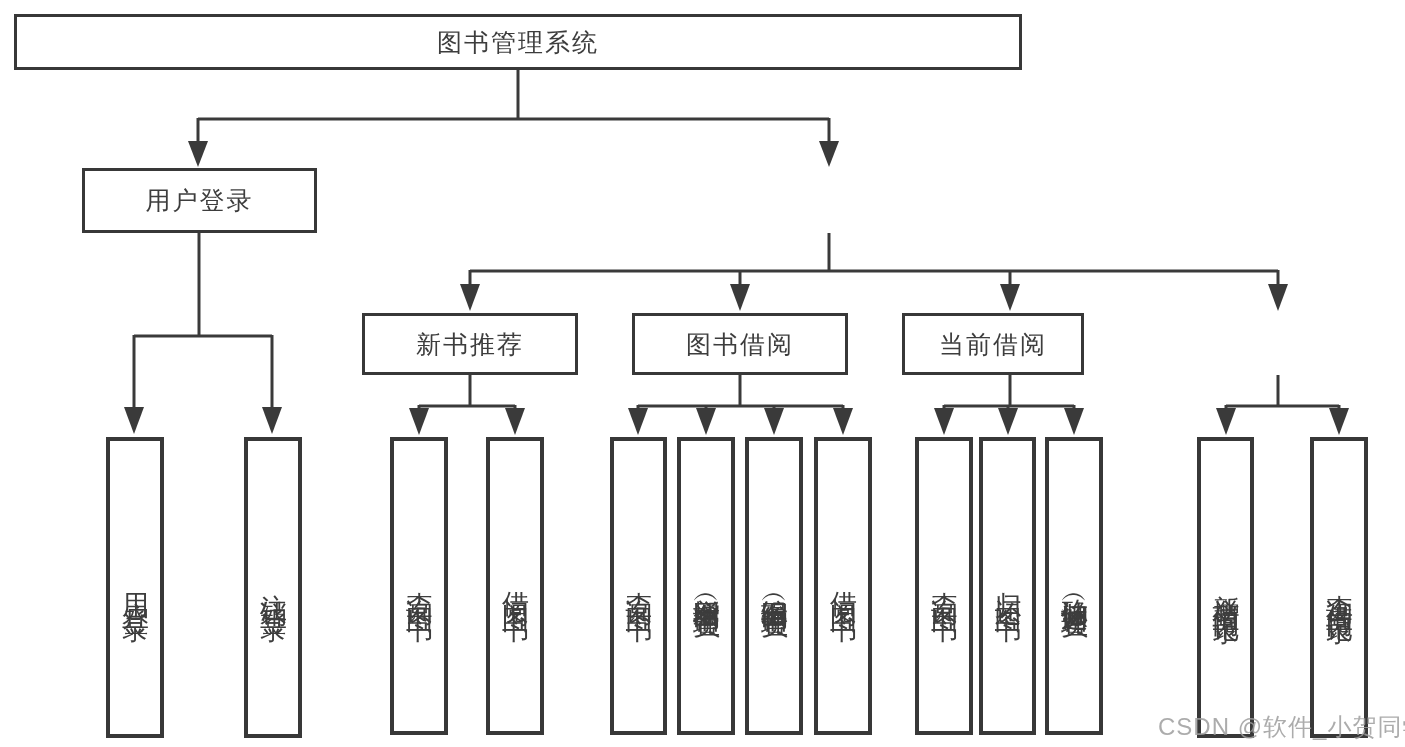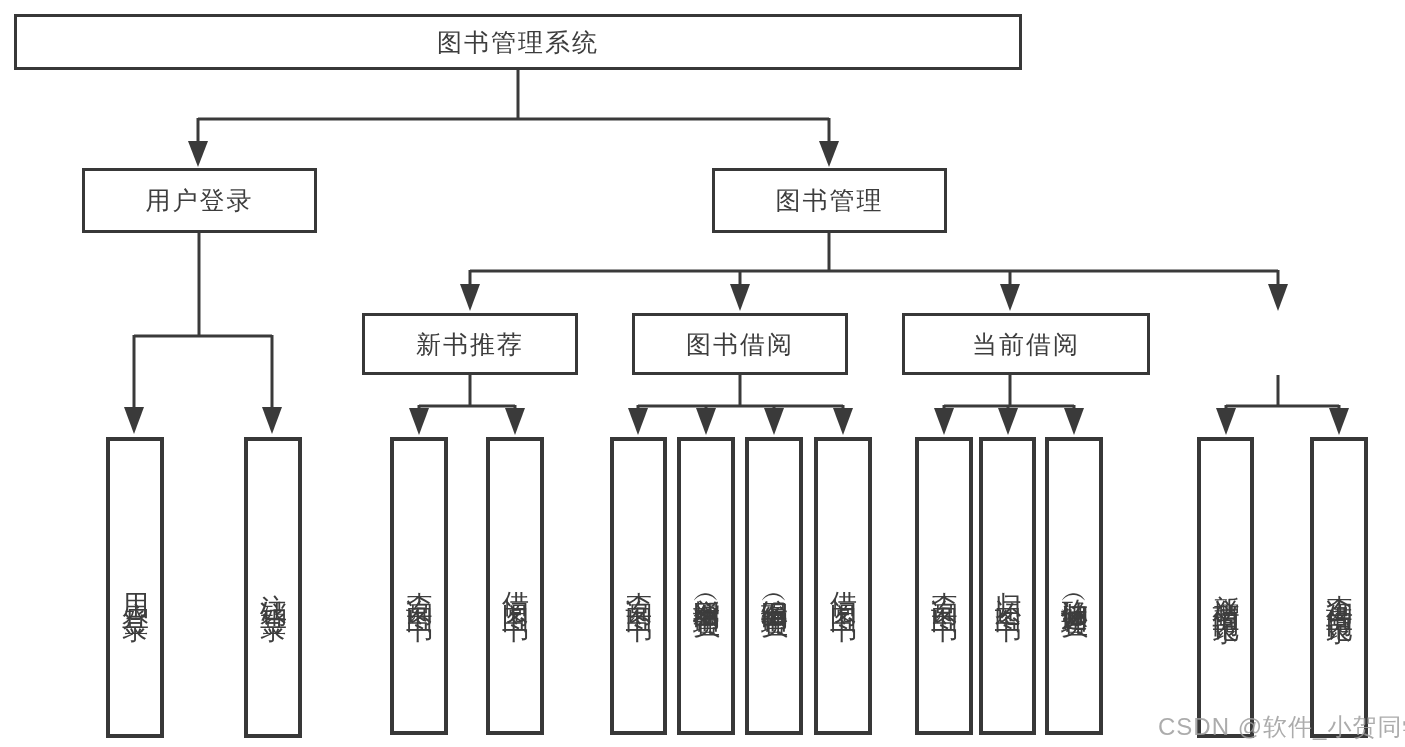--- a/index.html
+++ b/index.html
@@ -105,31 +105,28 @@
     </g>
   </svg>
 
   <div class="box hbox" style="left:14px;top:14px;width:1008px;height:56px">
     <span>图书管理系统</span>
   </div>
 
   <div class="box hbox" style="left:82px;top:168px;width:235px;height:65px">
     <span>用户登录</span>
   </div>
-  <div class="box hbox" style="left:712px;top:168px;width:235px;height:65px">
-    <span>图书管理</span>
-  </div>
 
   <div class="box hbox" style="left:632px;top:313px;width:216px;height:62px">
     <span>图书借阅</span>
   </div>
   <div class="box hbox" style="left:362px;top:313px;width:216px;height:62px">
     <span>新书推荐</span>
   </div>
-  <div class="box hbox" style="left:902px;top:313px;width:248px;height:62px">
+  <div class="box hbox" style="left:902px;top:313px;width:182px;height:62px">
     <span>当前借阅</span>
   </div>
 
   <div class="box leaf ls-short" style="left:106px;top:437px;width:58px;height:301px">
     <span>用户登录</span>
   </div>
   <div class="box leaf ls-short" style="left:244px;top:437px;width:58px;height:301px">
     <span>注销登录</span>
   </div>
 

